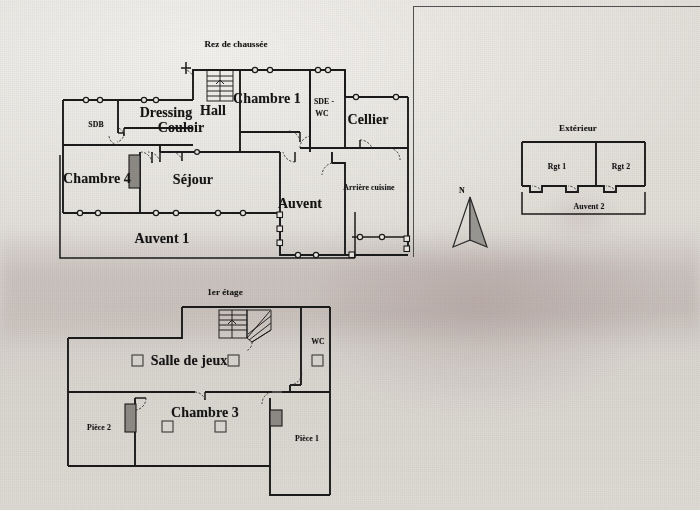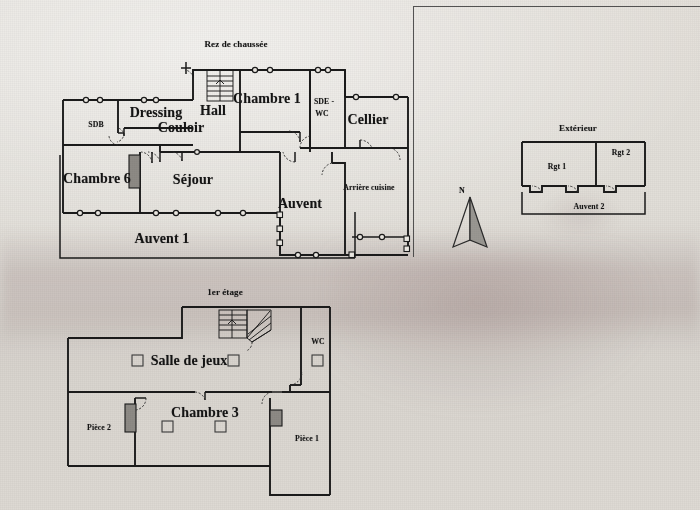--- a/index.html
+++ b/index.html
@@ -350,39 +350,39 @@
       <path class="compass-r" d="M470,197 L487,247 L470,240 Z"></path>
     </g>
 
   </svg>
 
   <div class="lbl t-title" style="left:236px;top:44px">Rez de chaussée</div>
   <div class="lbl t-title" style="left:225px;top:292px">1er étage</div>
   <div class="lbl t-title" style="left:578px;top:128px">Extérieur</div>
 
   <div class="lbl t-sm" style="left:96px;top:124px">SDB</div>
-  <div class="lbl t-room" style="left:156px;top:113px">Dressing</div>
+  <div class="lbl t-room" style="left:166px;top:113px">Dressing</div>
   <div class="lbl t-room" style="left:213px;top:111px">Hall</div>
   <div class="lbl t-room" style="left:181px;top:128px">Couloir</div>
   <div class="lbl t-room" style="left:267px;top:99px">Chambre 1</div>
   <div class="lbl t-sm" style="left:324px;top:101px">SDE -</div>
   <div class="lbl t-sm" style="left:322px;top:113px">WC</div>
   <div class="lbl t-room" style="left:368px;top:120px">Cellier</div>
-  <div class="lbl t-room" style="left:97px;top:179px">Chambre 6</div>
+  <div class="lbl t-room" style="left:97px;top:179px">Chambre 4</div>
   <div class="lbl t-room" style="left:193px;top:180px">Séjour</div>
   <div class="lbl t-room" style="left:300px;top:204px">Auvent</div>
   <div class="lbl t-sm" style="left:369px;top:187px">Arrière cuisine</div>
   <div class="lbl t-room" style="left:162px;top:239px">Auvent 1</div>
 
   <div class="lbl t-room" style="left:189px;top:361px">Salle de jeux</div>
   <div class="lbl t-sm" style="left:318px;top:341px">WC</div>
   <div class="lbl t-sm" style="left:99px;top:427px">Pièce 2</div>
   <div class="lbl t-room" style="left:205px;top:413px">Chambre 3</div>
   <div class="lbl t-sm" style="left:307px;top:438px">Pièce 1</div>
 
   <div class="lbl t-sm" style="left:557px;top:166px">Rgt 1</div>
-  <div class="lbl t-sm" style="left:621px;top:152px">Rgt 2</div>
+  <div class="lbl t-sm" style="left:621px;top:166px">Rgt 2</div>
   <div class="lbl t-sm" style="left:589px;top:206px">Auvent 2</div>
 
   <div class="lbl t-n" style="left:462px;top:190px">N</div>
 
   <div class="grain"></div>
 </div>
 
 </body></html>

